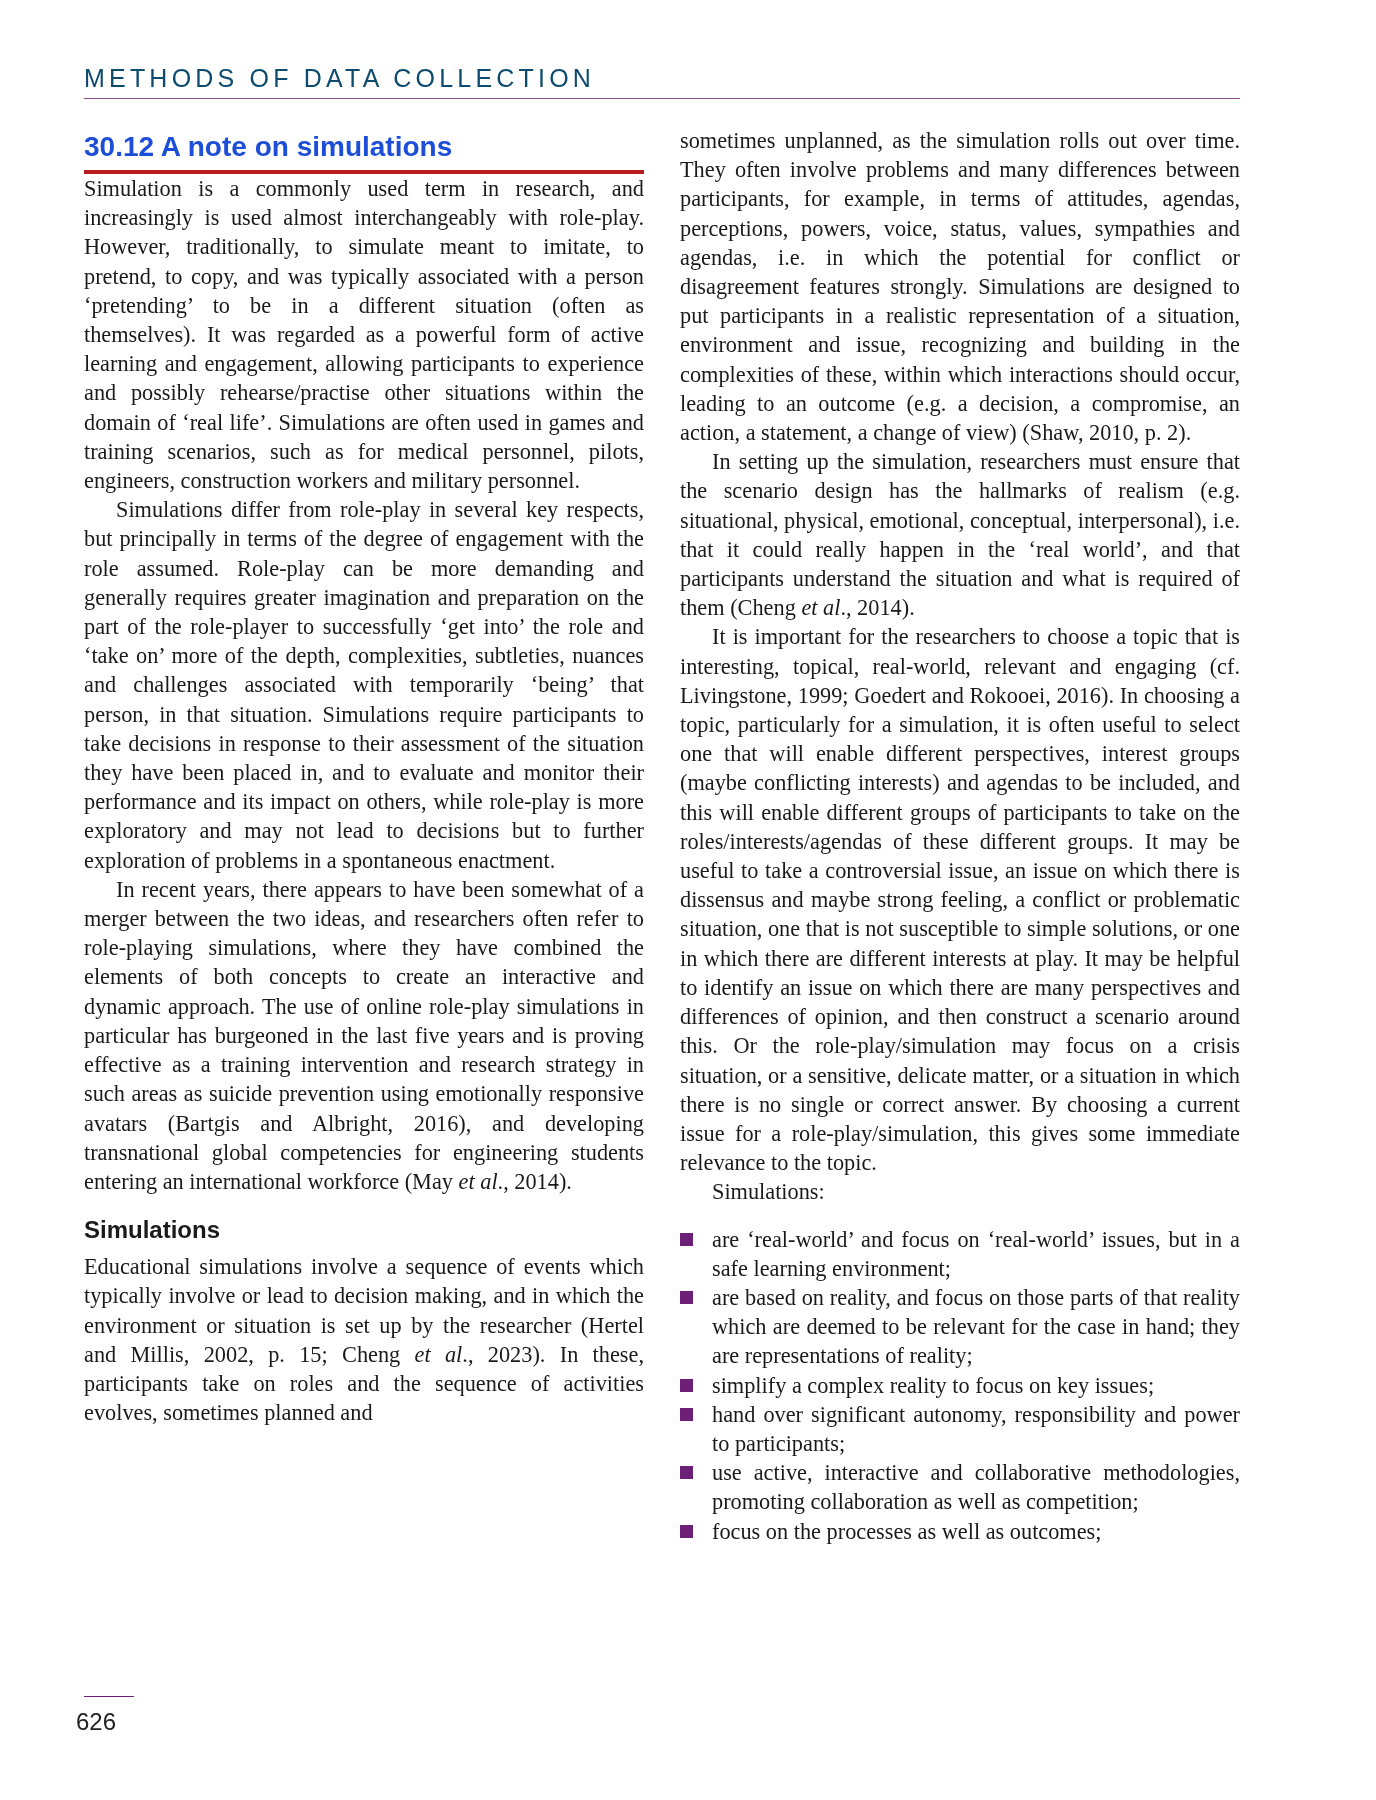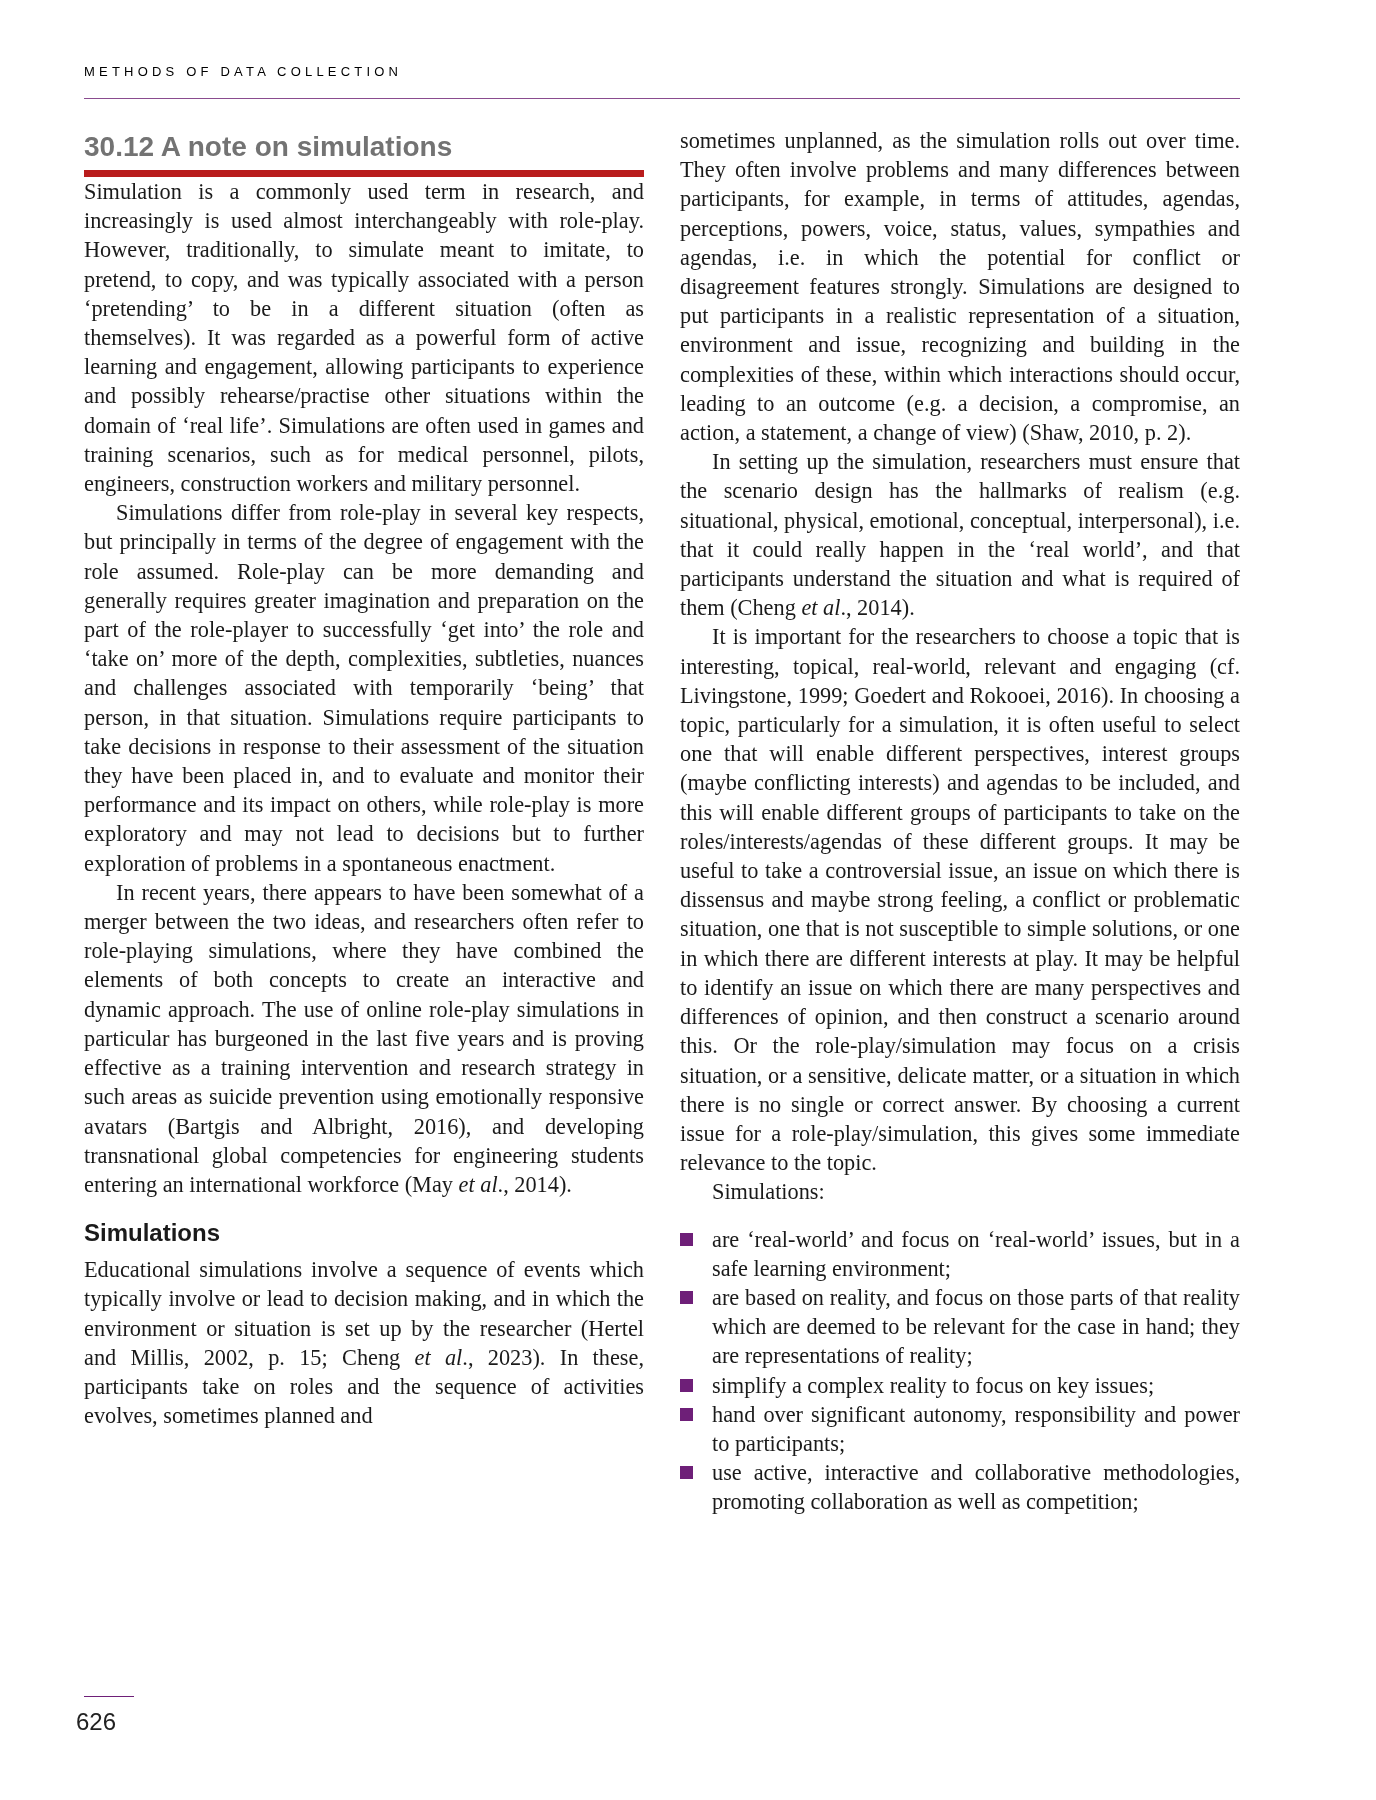--- a/index.html
+++ b/index.html
@@ -1,29 +1,29 @@
 <!DOCTYPE html>
 <html><head>
 <meta charset="utf-8">
 <style>
   html, body { margin: 0; padding: 0; background: #ffffff; }
   body { width: 1376px; height: 1800px; position: relative; overflow: hidden; }
   .running-head {
     position: absolute; left: 84px; top: 64px;
-    font-family: "Liberation Sans", sans-serif; font-size: 13px;
-    letter-spacing: 4.2px; color: #000000;
+    font-family: "Liberation Sans", sans-serif; font-size: 25px;
+    letter-spacing: 4.2px; color: #0c4a6e;
   }
   .head-rule { position: absolute; left: 84px; top: 98px; width: 1156px; height: 0; border-top: 1.5px solid #8a4c8f; }
   .col { position: absolute; top: 126px; font-family: "Liberation Serif", serif; font-size: 22.3px; line-height: 29.2px; color: #1a1a1a; }
   .col-left { left: 84px; width: 560px; }
   .col-right { left: 680px; width: 560px; }
   .section-title {
     font-family: "Liberation Sans", sans-serif; font-weight: bold; font-size: 28px;
-    color: #737373; margin: 4px 0 0 0; padding-bottom: 6px; line-height: 34px;
-    border-bottom: 7px solid #b91c1c;
+    color: #1d4ed8; margin: 4px 0 0 0; padding-bottom: 6px; line-height: 34px;
+    border-bottom: 4px solid #b91c1c;
   }
   .subhead {
     font-family: "Liberation Sans", sans-serif; font-weight: bold; font-size: 24px;
     line-height: 31px; color: #1a1a1a; margin: 10px 0 4px 0;
   }
   .subhead.second { margin-top: 18px; margin-bottom: 7px; }
   p { margin: 0; text-align: justify; hyphens: manual; }
   p.indent { text-indent: 32px; }
   ul.bullets { list-style: none; margin: 18px 0 0 0; padding: 0; }
   ul.bullets li { position: relative; padding-left: 32px; text-align: justify; }
@@ -53,17 +53,18 @@
   <p>sometimes unplanned, as the simulation rolls out over time. They often involve problems and many differences between participants, for example, in terms of attitudes, agendas, perceptions, powers, voice, status, values, sympathies and agendas, i.e. in which the potential for conflict or disagreement features strongly. Simulations are designed to put participants in a realistic representation of a situation, environment and issue, recognizing and building in the complexities of these, within which interactions should occur, leading to an outcome (e.g. a decision, a compromise, an action, a statement, a change of view) (Shaw, 2010, p. 2).</p>
   <p class="indent"><span>In setting up the simulation, researchers must ensure that the scenario design has the hallmarks of realism (e.g. situational, physical, emotional, conceptual, interpersonal), i.e. that it could really happen in the ‘real world’, and that participants understand the situation and what is required of them (Cheng </span><i>et al</i><span>., 2014).</span></p>
   <p class="indent">It is important for the researchers to choose a topic that is interesting, topical, real-world, relevant and engaging (cf. Livingstone, 1999; Goedert and Rokooei, 2016). In choosing a topic, particularly for a simulation, it is often useful to select one that will enable different perspectives, interest groups (maybe conflicting interests) and agendas to be included, and this will enable different groups of participants to take on the roles/interests/agendas of these different groups. It may be useful to take a controversial issue, an issue on which there is dissensus and maybe strong feeling, a conflict or problematic situation, one that is not susceptible to simple solutions, or one in which there are different interests at play. It may be helpful to identify an issue on which there are many perspectives and differences of opinion, and then construct a scenario around this. Or the role-play/simulation may focus on a crisis situation, or a sensitive, delicate matter, or a situation in which there is no single or correct answer. By choosing a current issue for a role-play/simulation, this gives some immediate relevance to the topic.</p>
   <p class="indent">Simulations:</p>
   <ul class="bullets">
     <li><span class="bullet"></span><span>are ‘real-world’ and focus on ‘real-world’ issues, but in a safe learning environment;</span></li>
     <li><span class="bullet"></span><span>are based on reality, and focus on those parts of that reality which are deemed to be relevant for the case in hand; they are representations of reality;</span></li>
     <li><span class="bullet"></span><span>simplify a complex reality to focus on key issues;</span></li>
     <li><span class="bullet"></span><span>hand over significant autonomy, responsibility and power to participants;</span></li>
     <li><span class="bullet"></span><span>use active, interactive and collaborative methodologies, promoting collaboration as well as competition;</span></li>
+    <li><span class="bullet"></span><span>focus on the processes as well as outcomes;</span></li>
   </ul>
 </div>
 
 <div class="folio-rule"></div>
 <div class="folio">626</div>
 
 </body></html>

